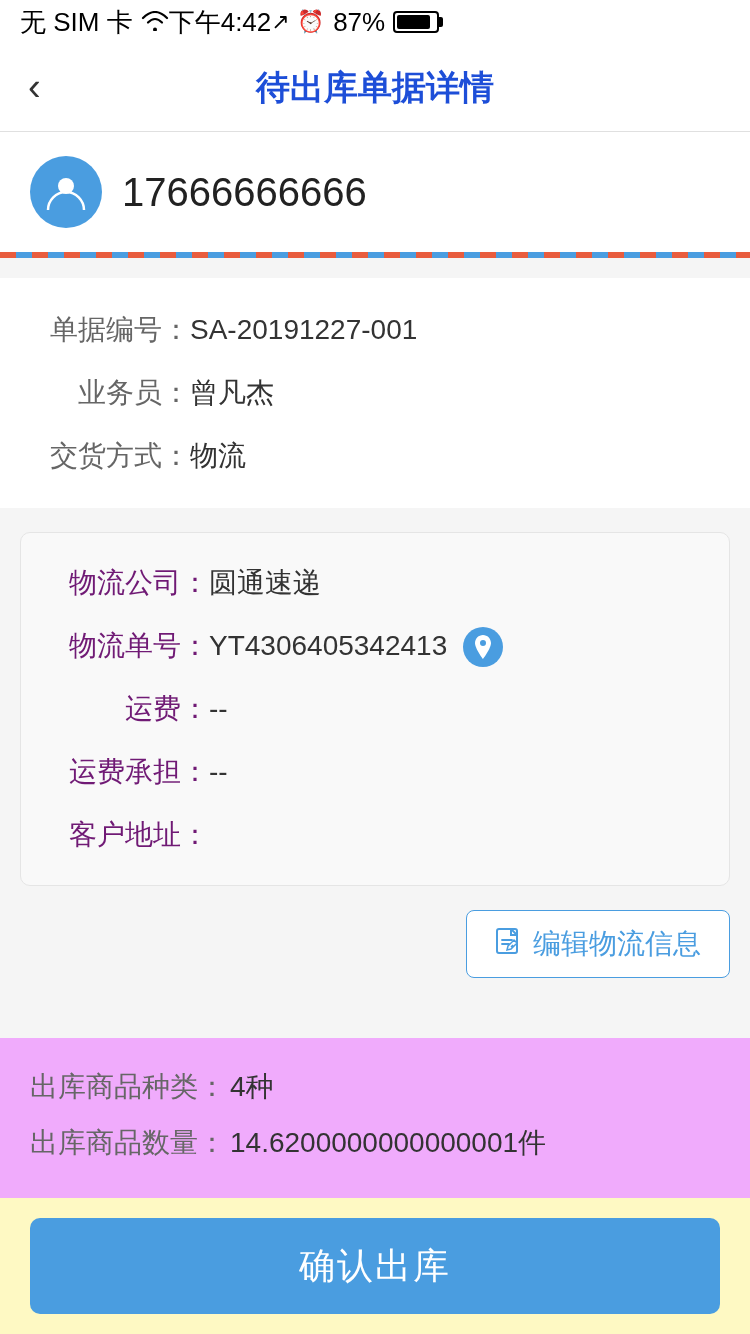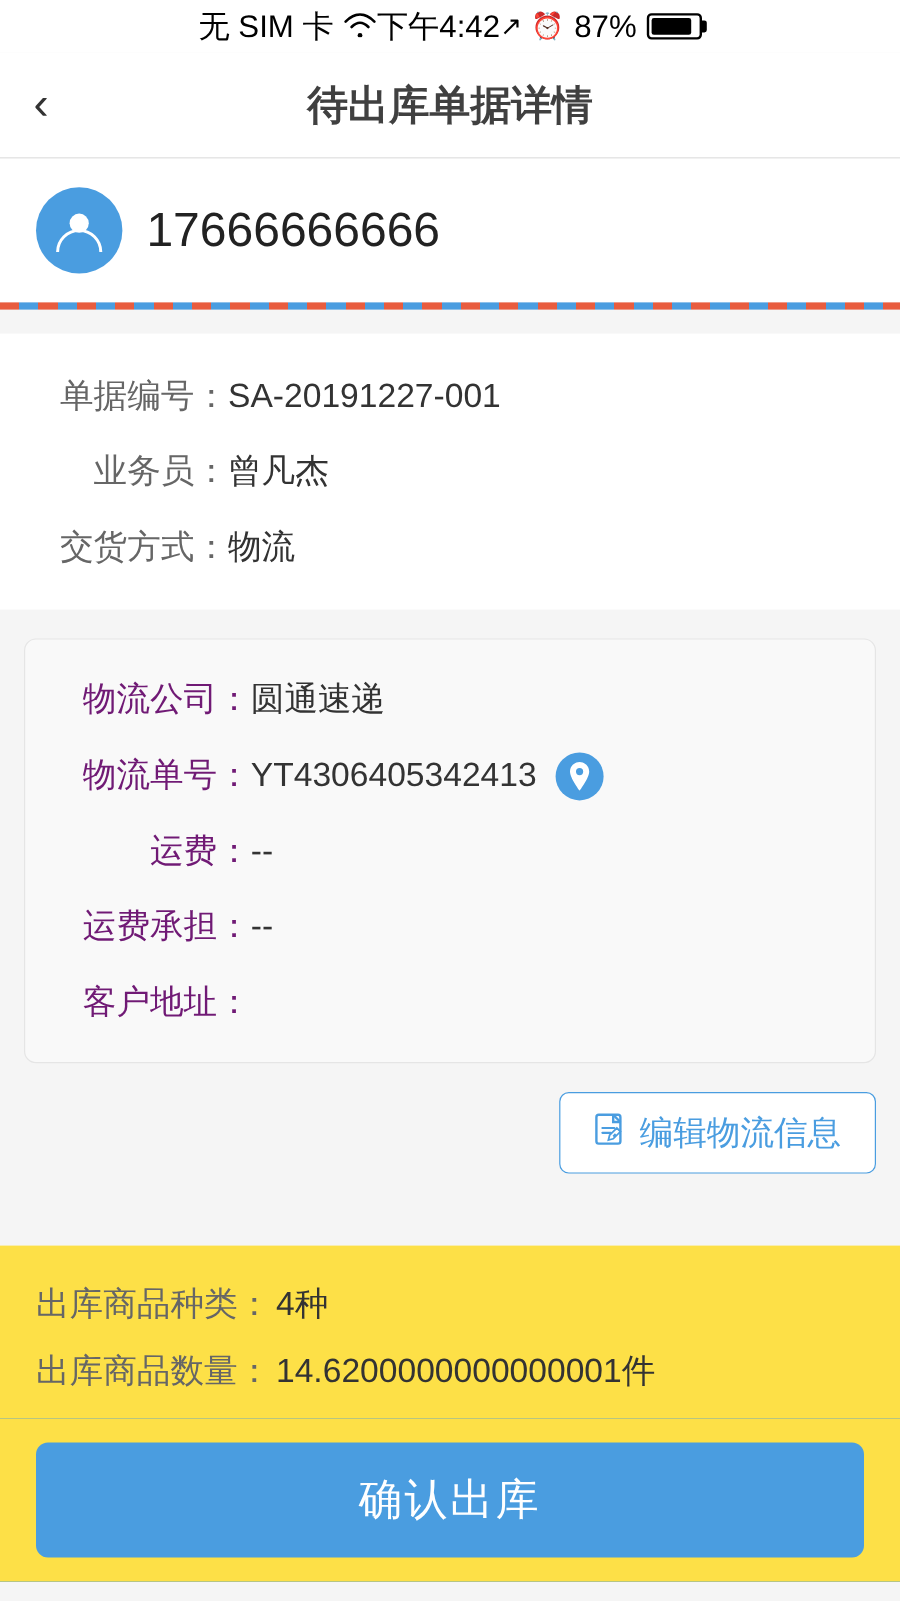--- a/index.html
+++ b/index.html
@@ -14,21 +14,21 @@
       position: relative;
     }
 
     
     .status-bar {
       width: 100%;
       height: 44px;
       background: #fff;
       display: flex;
       align-items: center;
-      justify-content: center;
+      justify-content: flex-start;
       padding: 0 20px;
       font-size: 26px;
       font-weight: 500;
       color: #000;
     }
     .status-left { display: flex; align-items: center; gap: 8px; }
     .status-right { display: flex; align-items: center; gap: 8px; }
     .battery-bar {
       width: 46px; height: 22px; border: 2px solid #000; border-radius: 4px;
       position: relative; display: inline-flex; align-items: center; padding: 2px;
@@ -53,21 +53,21 @@
     .nav-back {
       position: absolute;
       left: 28px;
       font-size: 38px;
       color: #333;
       cursor: pointer;
     }
     .nav-title {
       font-size: 34px;
       font-weight: 600;
-      color: #404040;
+      color: #1d4ed8;
     }
 
     
     .dashed-divider {
       width: 100%;
       height: 6px;
       background: repeating-linear-gradient(
         90deg,
         #e85c3e 0px, #e85c3e 16px,
         #4a9de0 16px, #4a9de0 32px
@@ -180,21 +180,21 @@
       background: #fff;
       display: flex;
       align-items: center;
       gap: 10px;
       cursor: pointer;
     }
     .edit-icon { font-size: 26px; }
 
     
     .goods-section {
-      background: #fde047;
+      background: #f0abfc;
       margin-top: 20px;
       padding: 30px 30px;
     }
     .goods-row {
       display: flex;
       align-items: center;
       margin-bottom: 18px;
       font-size: 28px;
     }
     .goods-row:last-child { margin-bottom: 16px; }
@@ -222,24 +222,24 @@
       background: #fff;
       display: flex;
       align-items: center;
       gap: 10px;
       cursor: pointer;
     }
 
     
     .confirm-btn-container {
       position: fixed;
-      bottom: 16px;
+      bottom: 0;
       width: 750px;
       padding: 20px 30px;
-      background: #fde047;
+      background: #fef9c3;
     }
     .confirm-btn {
       width: 100%;
       height: 96px;
       background: #4a9de0;
       border: none;
       border-radius: 10px;
       color: #fff;
       font-size: 36px;
       font-weight: 500;

